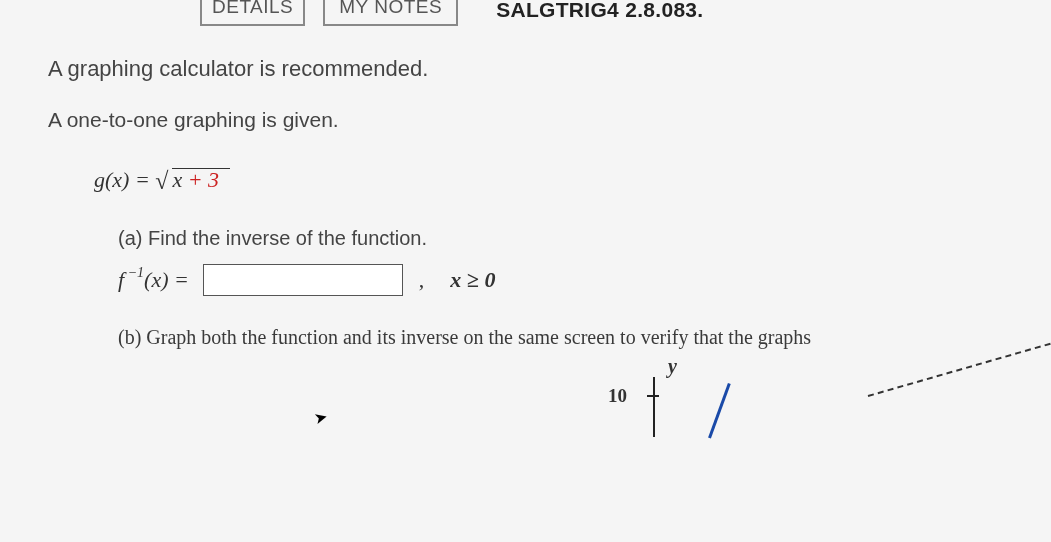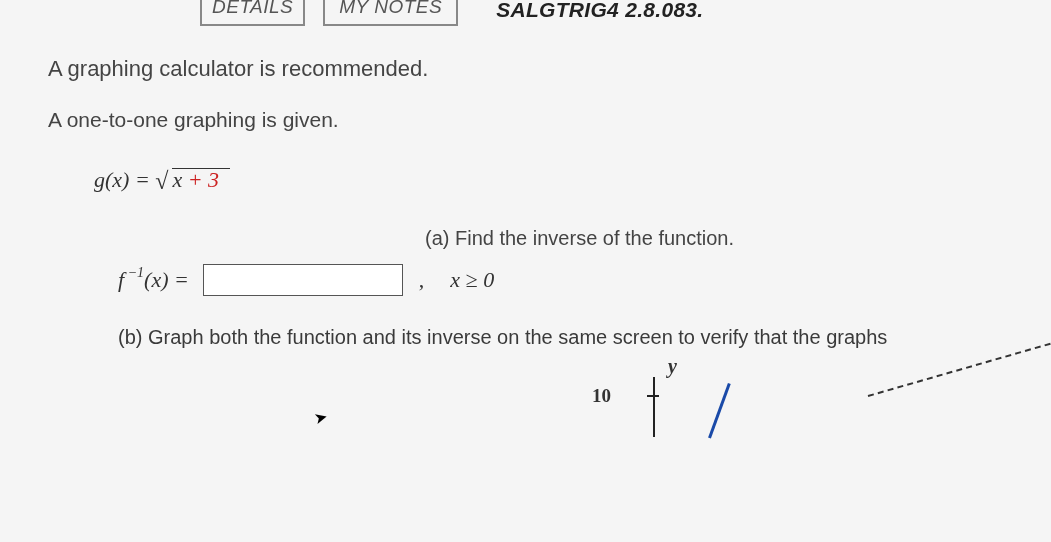--- a/index.html
+++ b/index.html
@@ -22,21 +22,20 @@
       width: 100%;
       height: 100%;
       position: relative;
     }
     .header-row {
       display: flex;
       align-items: flex-start;
       gap: 18px;
       padding: 0 0 0 200px;
       height: 28px;
-      font-style: italic;
     }
     .header-btn {
       border: 2px solid #888;
       padding: 2px 18px 6px 18px;
       font-size: 19px;
       color: #555;
       background: #f5f5f5;
       font-weight: 500;
       letter-spacing: 0.5px;
       border-top: none;
@@ -100,21 +99,20 @@
       top: 2px;
       left: 17px;
       width: 58px;
     }
     .sqrt-inner {
       padding-left: 4px;
     }
     .part {
       margin-left: 70px;
       margin-bottom: 30px;
-      text-align: center;
     }
     .part-label {
       font-size: 20px;
       color: #444;
     }
     .answer-line {
       font-size: 22px;
       font-family: "Times New Roman", serif;
       font-style: italic;
       color: #333;
@@ -142,45 +140,47 @@
       position: relative;
       top: -10px;
       left: 0;
     }
     .comma {
       font-style: normal;
       margin: 0 18px 0 2px;
     }
     .domain-cond {
       font-style: italic;
+      font-weight: bold;
     }
     .part-b {
       margin-left: 70px;
       font-size: 20px;
       color: #3a3a3a;
       margin-top: 6px;
+      font-family: Liberation Serif, serif;
     }
     .graph-area {
       position: relative;
       margin-top: 6px;
       margin-left: 380px;
       height: 80px;
     }
     .y-axis-label {
       position: absolute;
       left: 240px;
       top: 0;
       font-family: "Times New Roman", serif;
       font-style: italic;
       font-weight: bold;
       font-size: 20px;
     }
     .tick-10 {
       position: absolute;
-      left: 164px;
+      left: 180px;
       top: 30px;
       font-family: "Times New Roman", serif;
       font-weight: bold;
       font-size: 19px;
     }
     .y-axis-line {
       position: absolute;
       left: 225px;
       top: 22px;
       width: 2px;

